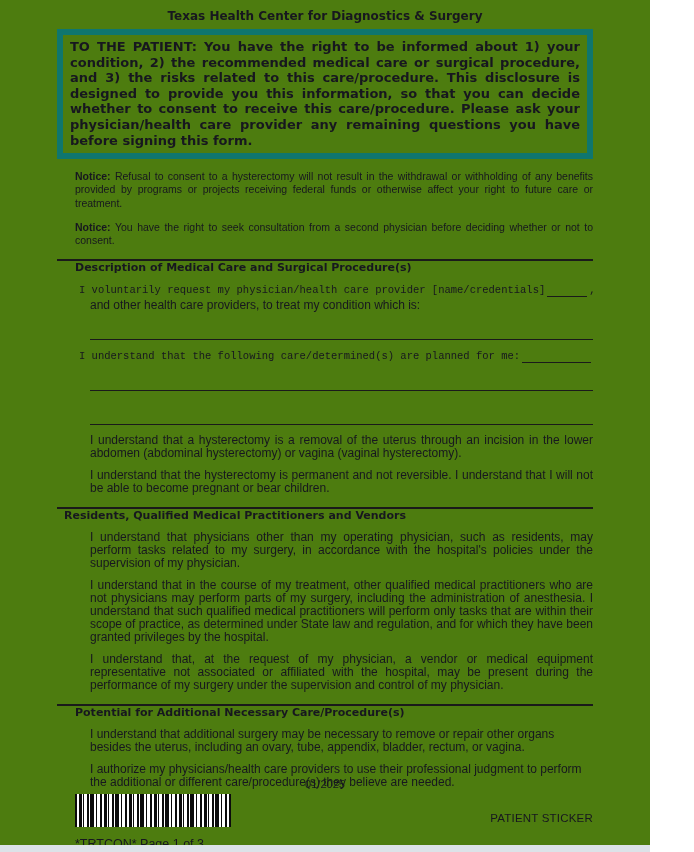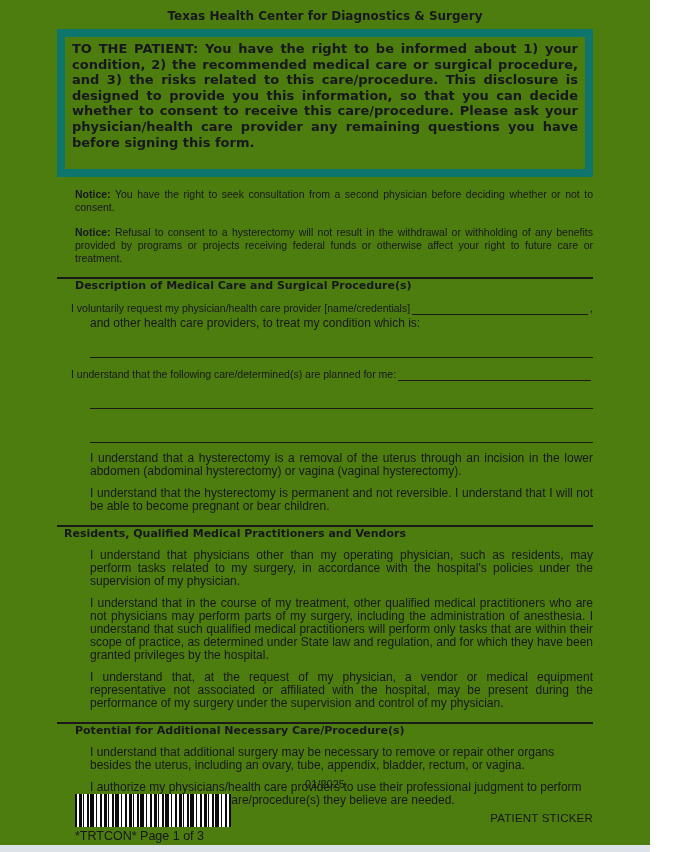--- a/index.html
+++ b/index.html
@@ -26,22 +26,22 @@
     margin-top: 4px;
     text-align: center;
     font-weight: bold;
     font-size: 11px;
     line-height: 12.5px;
     font-family: "DejaVu Sans", sans-serif;
   }
 
   .patient-box {
     margin-top: 6px;
-    border: 8px solid #0f766e;
-    padding: 4px 7px 19px 7px;
+    border: 6px solid #0f766e;
+    padding: 4px 7px 5px 7px;
     font-family: "DejaVu Sans", sans-serif;
     font-weight: bold;
     font-size: 13px;
     line-height: 15.6px;
     text-align: justify;
   }
 
   .notice {
     margin: 11px 0 0 18px;
     font-size: 10.5px;
@@ -67,23 +67,24 @@
 
   .para {
     margin: 9px 0 0 33px;
     font-size: 12px;
     line-height: 13px;
   }
   .just { text-align: justify; }
 
   .fill-row {
     display: flex;
-    margin: 10px 0 0 14px;
+    margin: 10px 0 0 22px;
     font-size: 10.5px;
     line-height: 13px;
+    font-family: Liberation Mono, monospace;
   }
   .fill-row .lbl { white-space: nowrap; }
   .fill-row .comma { white-space: nowrap; }
 
   .blank-input {
     flex: 1 1 auto;
     min-width: 40px;
     border: none;
     border-bottom: 1px solid #1a1a1a;
     height: 13px;
@@ -129,21 +130,21 @@
     height: 33px;
     background: repeating-linear-gradient(90deg,
       #0b0b0b 0 2px,  #ffffff 2px 4px,
       #0b0b0b 4px 7px, #ffffff 7px 8px,
       #0b0b0b 8px 9px, #ffffff 9px 12px,
       #0b0b0b 12px 14px, #ffffff 14px 15px,
       #0b0b0b 15px 19px, #ffffff 19px 21px,
       #0b0b0b 21px 22px, #ffffff 22px 25px);
   }
   .barcode-label {
-    margin-top: 2px;
+    margin-top: 10px;
     font-size: 12.5px;
     line-height: 14px;
   }
   .sticker {
     position: absolute;
     right: 57px;
     top: 812px;
     font-size: 11.5px;
     letter-spacing: 0.2px;
   }
@@ -159,25 +160,25 @@
 
 <div class="page">
   <div class="content">
 
     <div class="facility">Texas Health Center for Diagnostics &amp; Surgery</div>
 
     <div class="patient-box">TO THE PATIENT: You have the right to be informed about 1) your condition, 2) the recommended medical care or surgical procedure, and 3) the risks related to this care/procedure. This disclosure is designed to provide you this information, so that you can decide whether to consent to receive this care/procedure. Please ask your physician/health care provider any remaining questions you have before signing this form.</div>
 
     <p class="notice">
       <b>Notice:</b>
-      <span>You have the right to seek consultation from a second physician before deciding whether or not to consent.</span>
+      <span>Refusal to consent to a hysterectomy will not result in the withdrawal or withholding of any benefits provided by programs or projects receiving federal funds or otherwise affect your right to future care or treatment.</span>
     </p>
     <p class="notice">
       <b>Notice:</b>
-      <span>Refusal to consent to a hysterectomy will not result in the withdrawal or withholding of any benefits provided by programs or projects receiving federal funds or otherwise affect your right to future care or treatment.</span>
+      <span>You have the right to seek consultation from a second physician before deciding whether or not to consent.</span>
     </p>
 
     <hr class="rule">
 
     <div class="sec-head ind-lg">Description of Medical Care and Surgical Procedure(s)</div>
 
     <div class="fill-row">
       <span class="lbl">I voluntarily request my physician/health care provider [name/credentials]</span>
       <input class="blank-input" type="text" value="" style="">
       <span class="comma">,</span>

